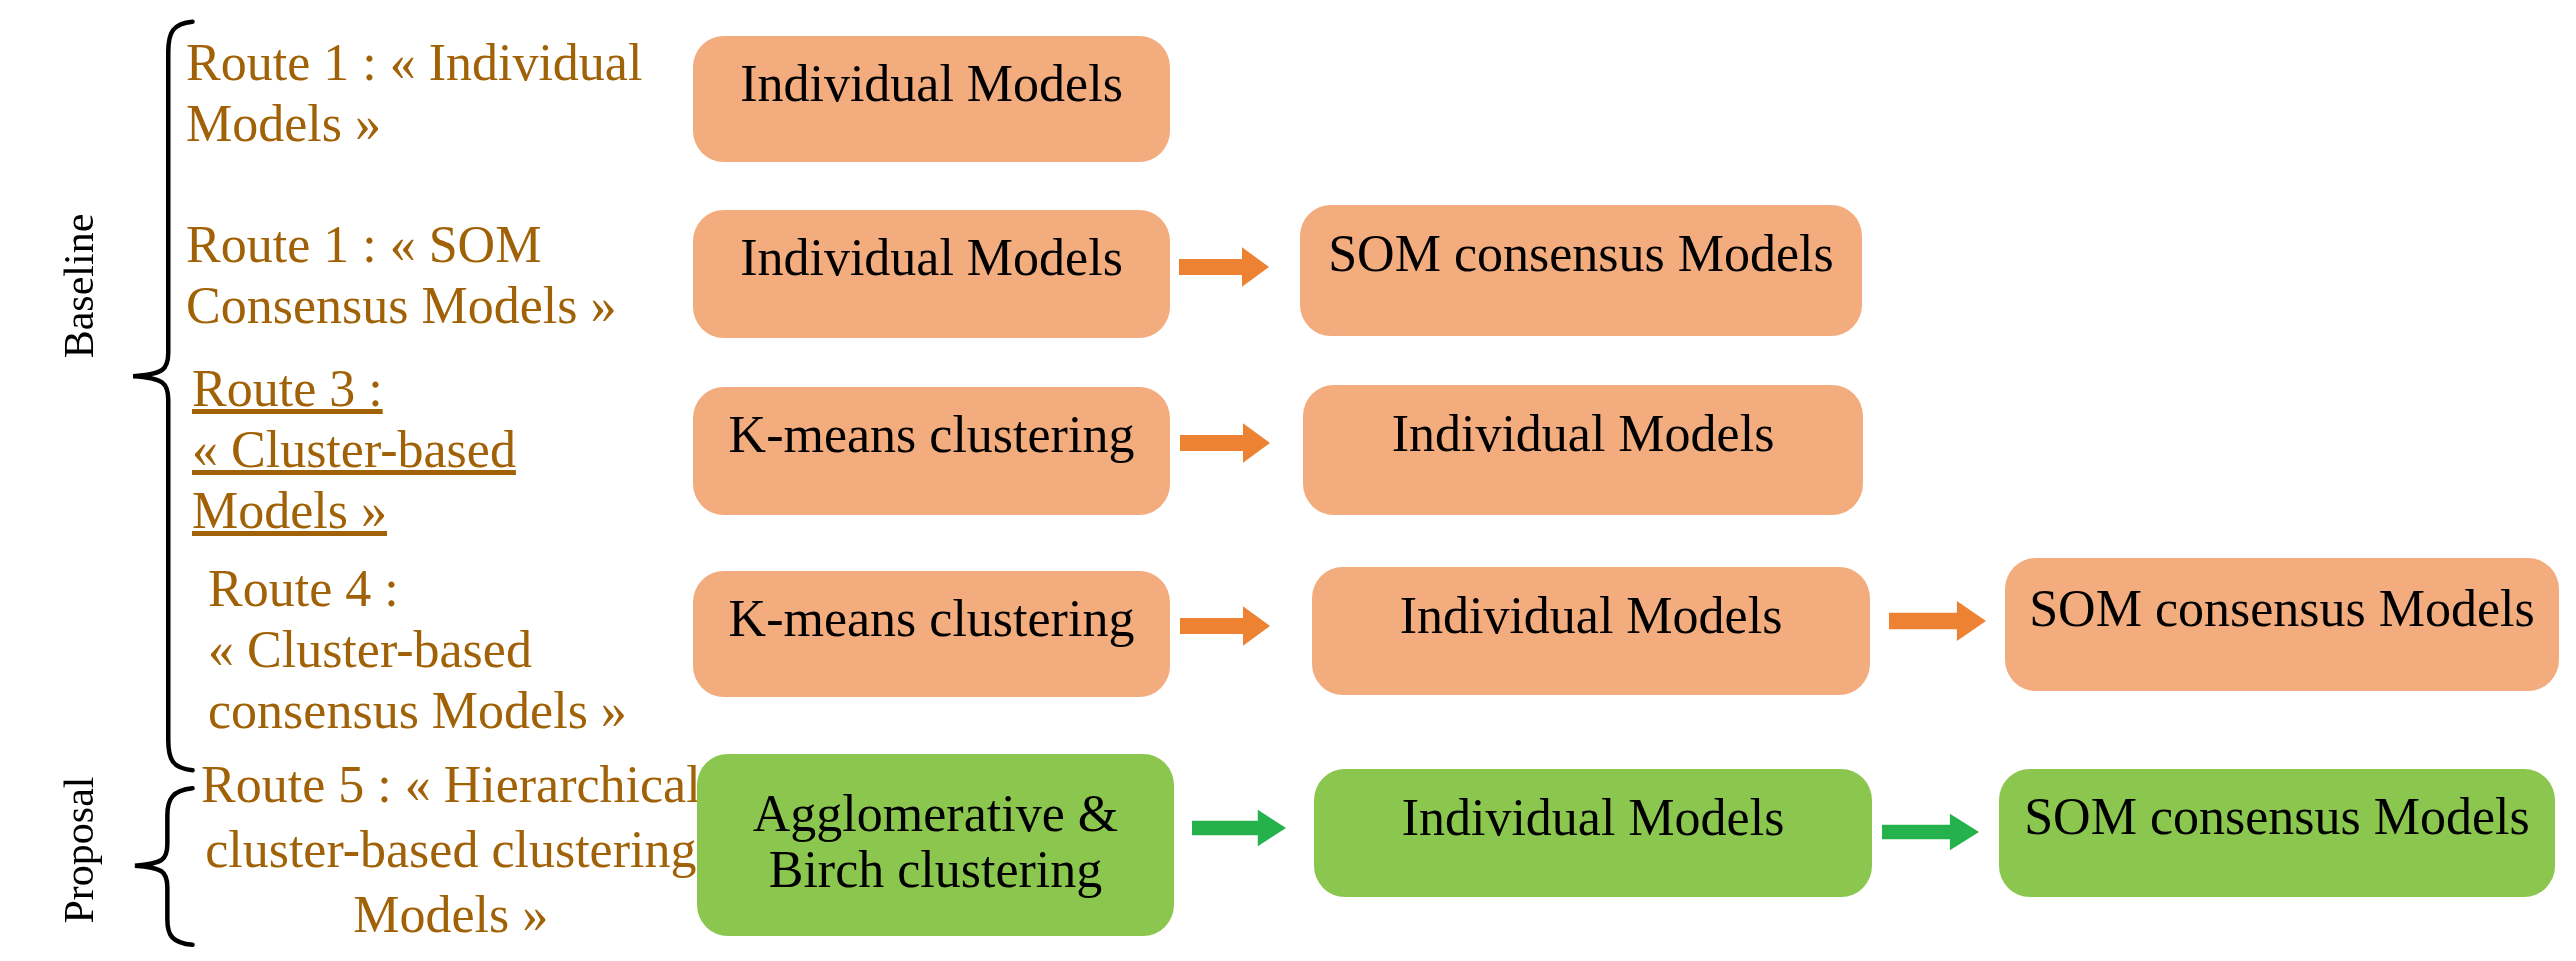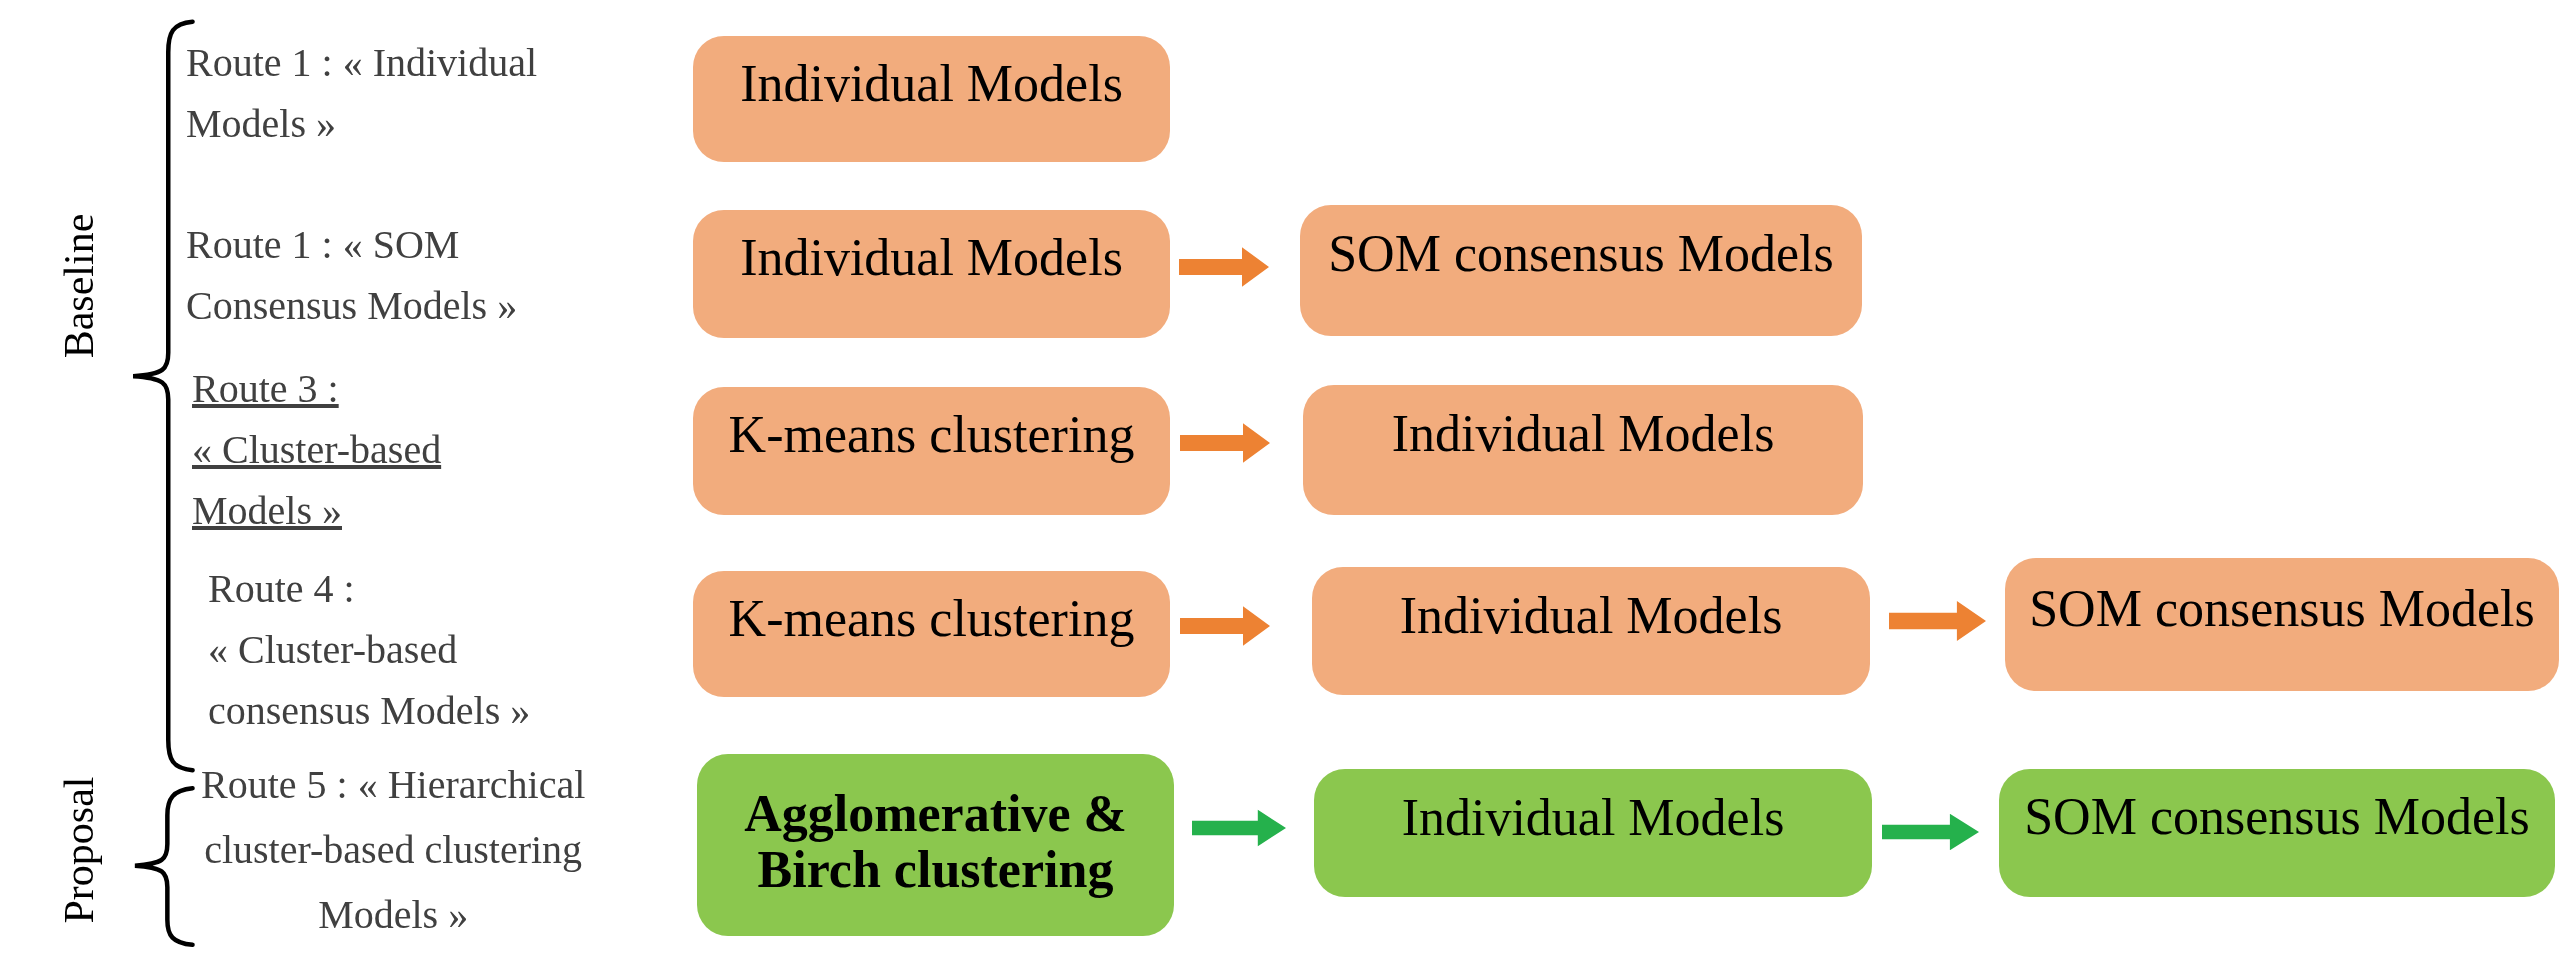--- a/index.html
+++ b/index.html
@@ -7,23 +7,23 @@
     position:relative;
     width:2576px;height:962px;
     background:#ffffff;
     font-family:"Liberation Serif", serif;
     color:#000;
     overflow:hidden;
   }
   
   .route-label{
     position:absolute;
-    font-size:40px;
+    font-size:52px;
     line-height:61px;
-    color:#404040;
+    color:#a16207;
     white-space:nowrap;
   }
   .route-label.r5{line-height:65px;}
   .side-label{
     position:absolute;
     font-size:42px;
     white-space:nowrap;
     transform:translate(-50%,-50%) rotate(-90deg);
   }
   
@@ -126,21 +126,21 @@
   </div>
   <div class="arrow orange" style="left:1889px; top:601px; width:97px; height:40px;">
     <svg viewBox="0 0 100 44" preserveAspectRatio="none">
         <polygon points="0,13 70,13 70,0 100,22 70,44 70,31 0,31" fill="currentColor"></polygon>
       </svg>
   </div>
   <div class="box orange" style="left:2005px; top:558px; width:554px; height:133px; padding-top:25px;">
     <span class="bline">SOM consensus Models</span>
   </div>
 
-  <div class="box green" style="left:697px; top:754px; width:477px; height:182px; padding-top:32px; line-height:56px;font-weight:bold;">
+  <div class="box green" style="left:697px; top:754px; width:477px; height:182px; padding-top:32px; line-height:56px;">
     <span class="bline">Agglomerative &amp;</span>
     <span class="bline">Birch clustering</span>
   </div>
   <div class="arrow green" style="left:1192px; top:808px; width:94px; height:40px;">
     <svg viewBox="0 0 100 44" preserveAspectRatio="none">
         <polygon points="0,14 70,14 70,2 100,22 70,42 70,30 0,30" fill="currentColor"></polygon>
       </svg>
   </div>
   <div class="box green" style="left:1314px; top:769px; width:558px; height:128px; padding-top:23.4px;">
     <span class="bline">Individual Models</span>

